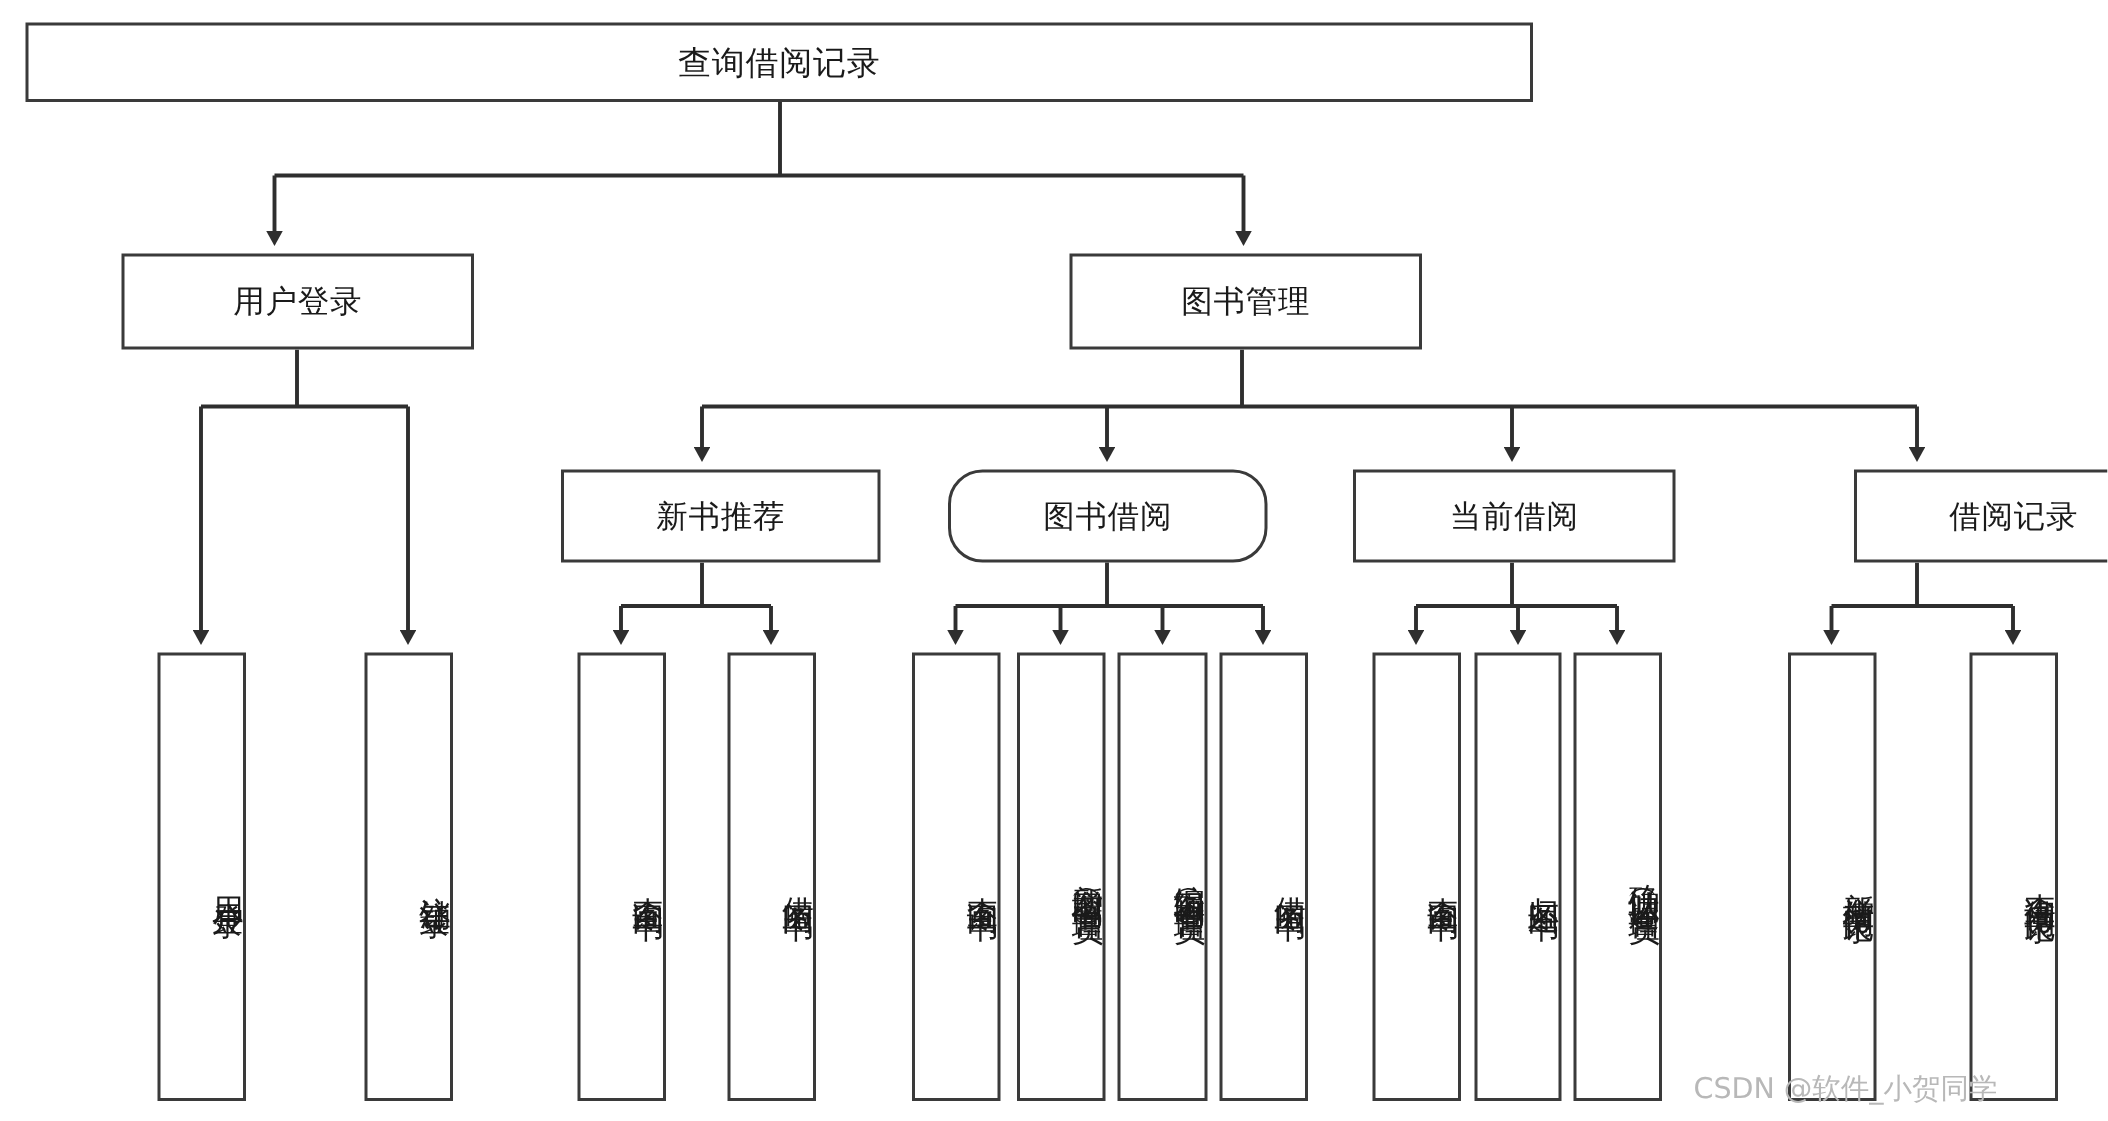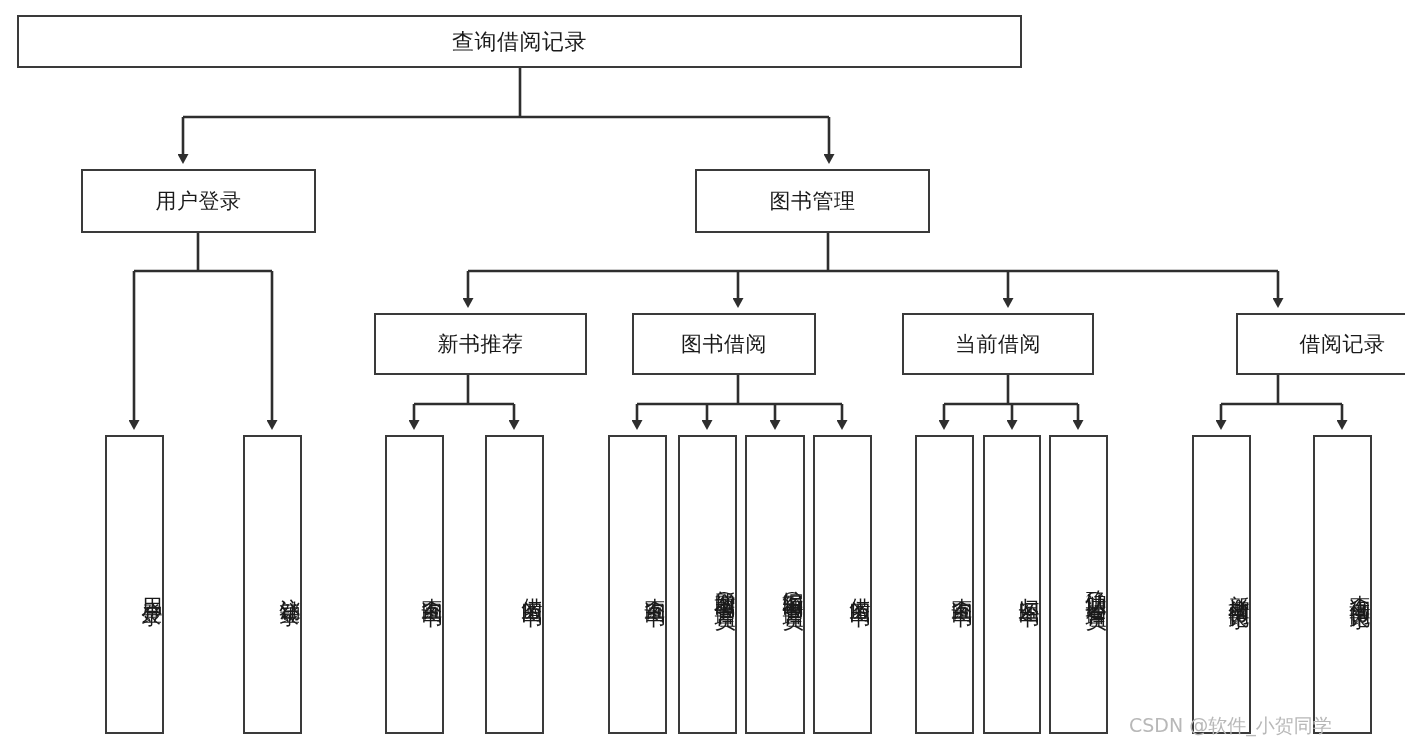--- a/index.html
+++ b/index.html
@@ -112,25 +112,25 @@
       <path d="M1278,375 L1278,404"></path>
       <path d="M1221,404 L1342,404"></path>
       <path d="M1221,404 L1221,421" marker-end="url(#arrow)"></path>
       <path d="M1342,404 L1342,421" marker-end="url(#arrow)"></path>
     </g>
   </svg>
 
   <div class="node horizontal root" style="left:17px;top:15px;width:1005px;height:53px;">查询借阅记录</div>
 
   <div class="node horizontal" style="left:81px;top:169px;width:235px;height:64px;">用户登录</div>
-  <div class="node horizontal" style="left:695px;top:169px;width:235px;height:64px;">图书管理</div>
+  <div class="node horizontal" style="left:713px;top:169px;width:235px;height:64px;">图书管理</div>
 
   <div class="node horizontal" style="left:374px;top:313px;width:213px;height:62px;">新书推荐</div>
-  <div class="node horizontal" style="left:632px;top:313px;width:184px;height:62px;">图书借阅</div>
-  <div class="node horizontal" style="left:902px;top:313px;width:192px;height:62px;">当前借阅</div>
+  <div class="node horizontal" style="left:632px;top:313px;width:213px;height:62px;border-radius:23px;">图书借阅</div>
+  <div class="node horizontal" style="left:902px;top:313px;width:215px;height:62px;">当前借阅</div>
   <div class="node horizontal" style="left:1236px;top:313px;width:213px;height:62px;">借阅记录</div>
 
   <div class="node vertical" style="left:105px;top:435px;width:59px;height:299px;">用户登录</div>
   <div class="node vertical" style="left:243px;top:435px;width:59px;height:299px;">注销登录</div>
   <div class="node vertical" style="left:385px;top:435px;width:59px;height:299px;">查询图书</div>
   <div class="node vertical" style="left:485px;top:435px;width:59px;height:299px;">借阅图书</div>
   <div class="node vertical" style="left:608px;top:435px;width:59px;height:299px;">查询图书</div>
   <div class="node vertical" style="left:678px;top:435px;width:59px;height:299px;">新增图书（管理员）</div>
   <div class="node vertical" style="left:745px;top:435px;width:60px;height:299px;">编辑图书（管理员）</div>
   <div class="node vertical" style="left:813px;top:435px;width:59px;height:299px;">借阅图书</div>

